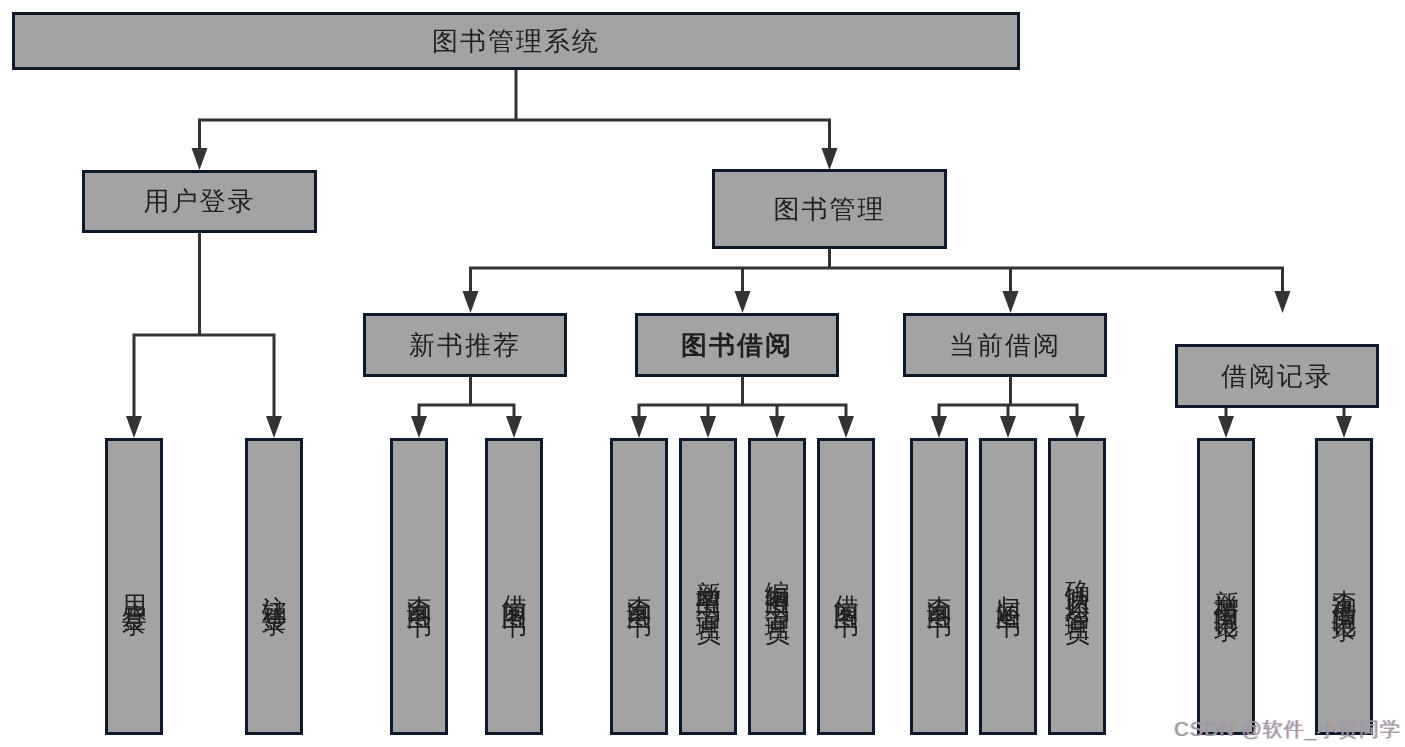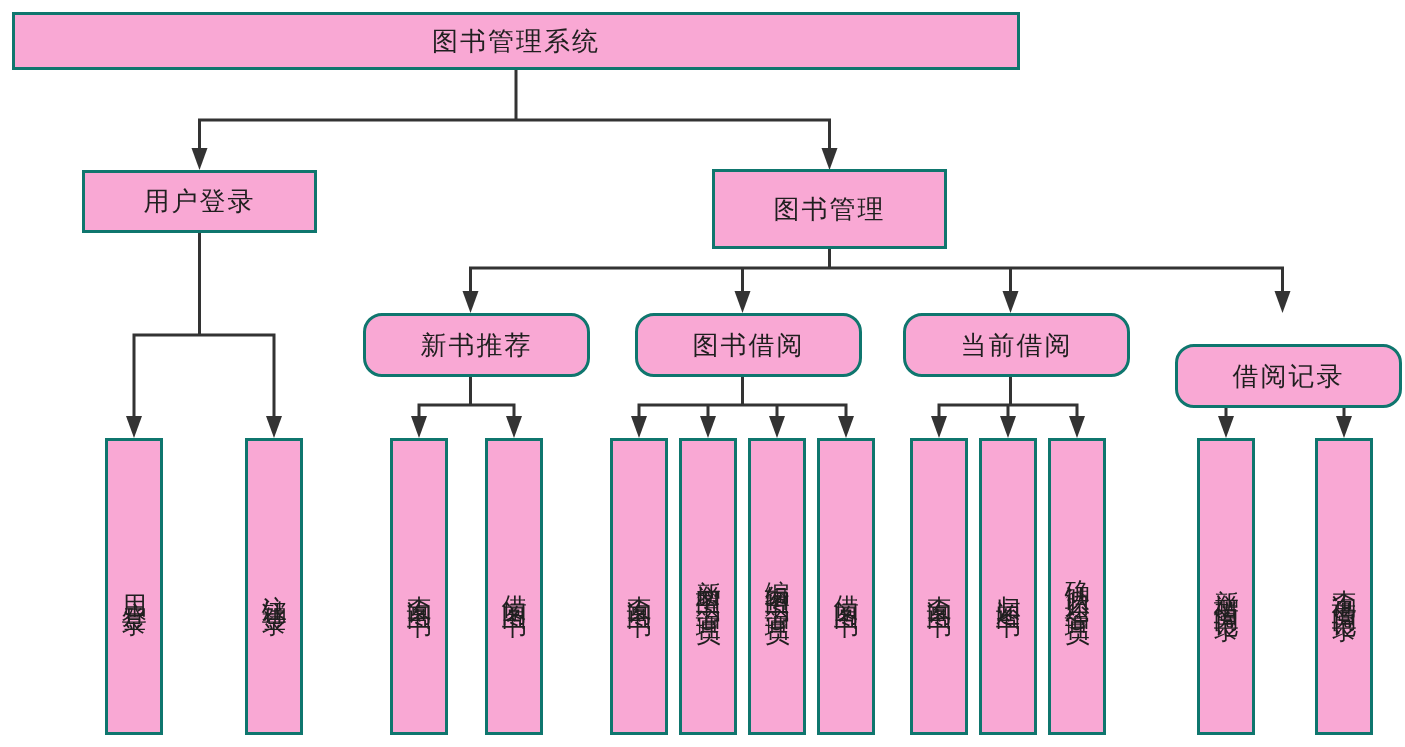--- a/index.html
+++ b/index.html
@@ -16,39 +16,39 @@
     overflow: hidden;
   }
   #connector-layer {
     position: absolute;
     left: 0; top: 0;
     width: 1405px;
     height: 747px;
   }
   .box {
     position: absolute;
-    background: #f9a8d4;
-    border: 3px solid #0f766e;
+    background: #a3a3a3;
+    border: 3px solid #0f172a;
     box-sizing: border-box;
     display: flex;
     align-items: center;
     justify-content: center;
     color: #1f1f1f;
   }
   .hbox span {
     font-size: 26px;
     letter-spacing: 2px;
     white-space: nowrap;
   }
   .root-box   { left: 12px;  top: 12px;  width: 1008px; height: 58px; }
   .l2-login   { left: 82px;  top: 170px; width: 235px;  height: 63px; }
   .l2-mgmt    { left: 712px; top: 169px; width: 235px;  height: 80px; }
-  .g-box      { top: 313px;  width: 227px; height: 64px; border-radius: 19px; }
+  .g-box      { top: 313px;  width: 204px; height: 64px; }
   .g0 { left: 363px; }
-  .g1 { left: 635px; }
+  .g1 { left: 635px; font-weight: bold; }
   .g2 { left: 903px; }
   .g3 { left: 1175px; margin-top: 31px; }
   .vbox {
     top: 438px;
     width: 58px;
     height: 297px;
   }
   .vbox span {
     writing-mode: vertical-rl;
     text-orientation: mixed;
@@ -200,14 +200,15 @@
     <span>确认归还（管理员）</span>
   </div>
 
   <div class="box vbox lx11">
     <span>新增借阅记录</span>
   </div>
   <div class="box vbox lx12">
     <span>查询借阅记录</span>
   </div>
 
+  <div class="watermark">CSDN @软件_小贺同学</div>
 
 </div>
 
 </body></html>

